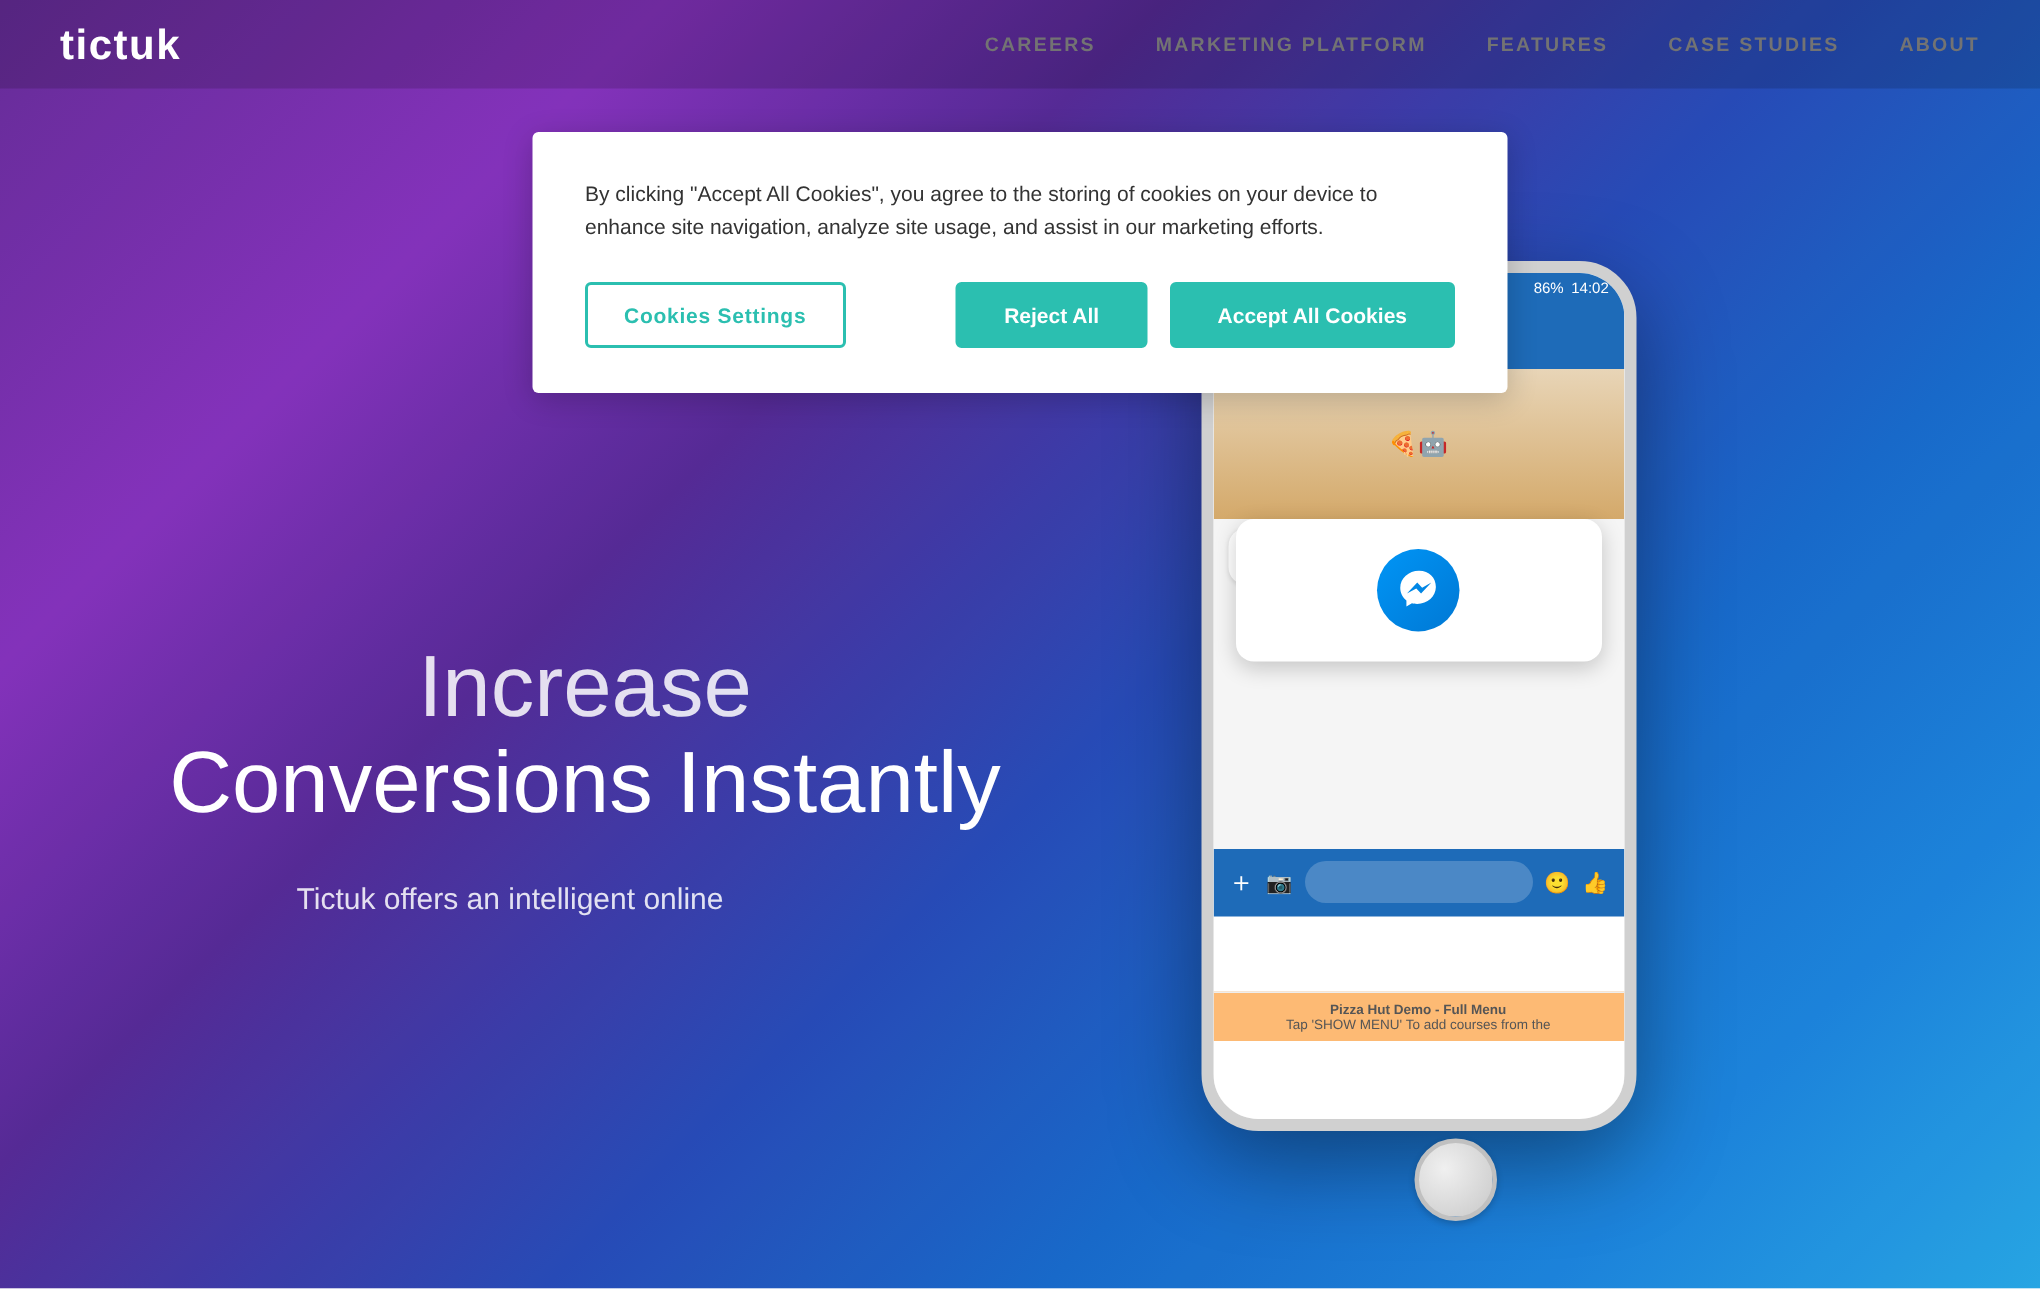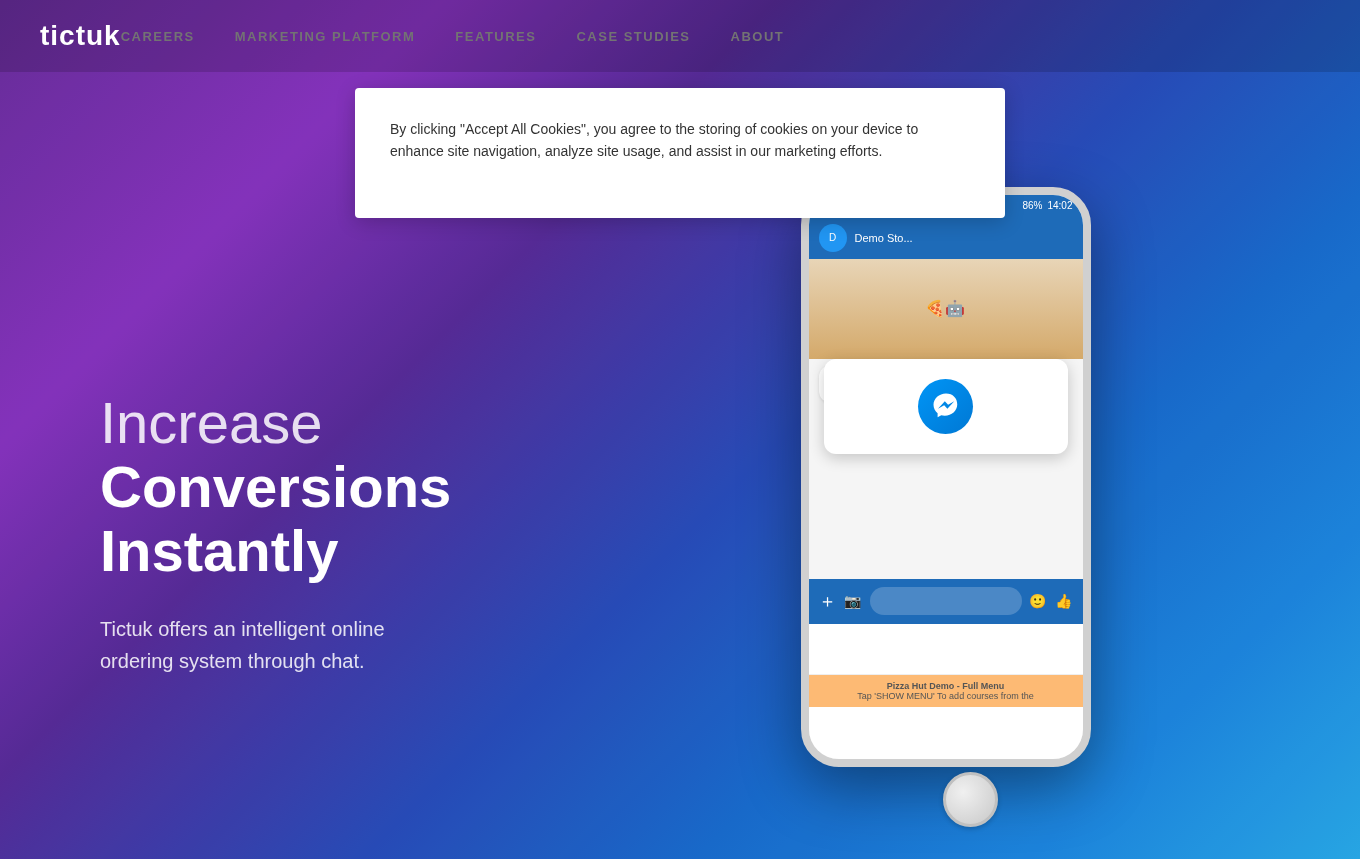--- a/index.html
+++ b/index.html
@@ -20,23 +20,23 @@
       background: linear-gradient(135deg, #6b2fa0 0%, #8b35c5 20%, #5a2d9e 35%, #2a4fc0 55%, #1a6fd4 70%, #1e8ae6 85%, #2aaef0 100%);
       z-index: 0;
     }
 
     
     .navbar {
       position: relative;
       z-index: 10;
       display: flex;
       align-items: center;
-      justify-content: flex-start;
+      justify-content: space-between;
       padding: 0 40px;
-      height: 72px;
+      height: 59px;
       background: rgba(0,0,0,0.15);
     }
 
     .logo {
       color: white;
       font-size: 28px;
       font-weight: bold;
       letter-spacing: 1px;
     }
 
@@ -130,32 +130,33 @@
       display: flex;
       align-items: center;
       padding: 60px 100px 0;
       height: calc(100% - 75px);
     }
 
     .hero-text {
       flex: 1;
       color: white;
       padding-top: 80px;
+      text-align: center;
     }
 
     .hero-increase {
       font-size: 58px;
       font-weight: 300;
       color: rgba(255,255,255,0.85);
       line-height: 1.1;
     }
 
     .hero-conversions {
       font-size: 58px;
-      font-weight: 700;
+      font-weight: 400;
       color: white;
       line-height: 1.1;
       margin-bottom: 30px;
     }
 
     .hero-description {
       font-size: 20px;
       color: rgba(255,255,255,0.85);
       line-height: 1.6;
       font-weight: 300;
@@ -383,29 +384,35 @@
       <a href="#">CASE STUDIES</a>
     </li>
     <li>
       <a href="#">ABOUT</a>
     </li>
   </ul>
 </nav>
 
 <div class="cookie-banner">
   <p class="cookie-text">By clicking "Accept All Cookies", you agree to the storing of cookies on your device to enhance site navigation, analyze site usage, and assist in our marketing efforts.</p>
+  <div class="cookie-buttons">
+    <button class="btn-cookies-settings">Cookies Settings</button>
+    <div class="cookie-right-buttons">
+      <button class="btn-reject-all">Reject All</button>
+      <button class="btn-accept-all">Accept All Cookies</button>
+    </div>
+  </div>
 </div>
 
 <div class="hero-content">
   <div class="hero-text">
     <div class="hero-increase">Increase</div>
     <div class="hero-conversions">Conversions Instantly</div>
     <div class="hero-description">
       <span>Tictuk offers an intelligent online</span><br>
-      <span>ordering system through chat.</span>
     </div>
   </div>
 
   <div class="phone-container">
     <div class="phone-wrapper">
       <div class="phone-mockup">
         <div class="phone-speaker"></div>
 
         <div class="phone-screen">
 

